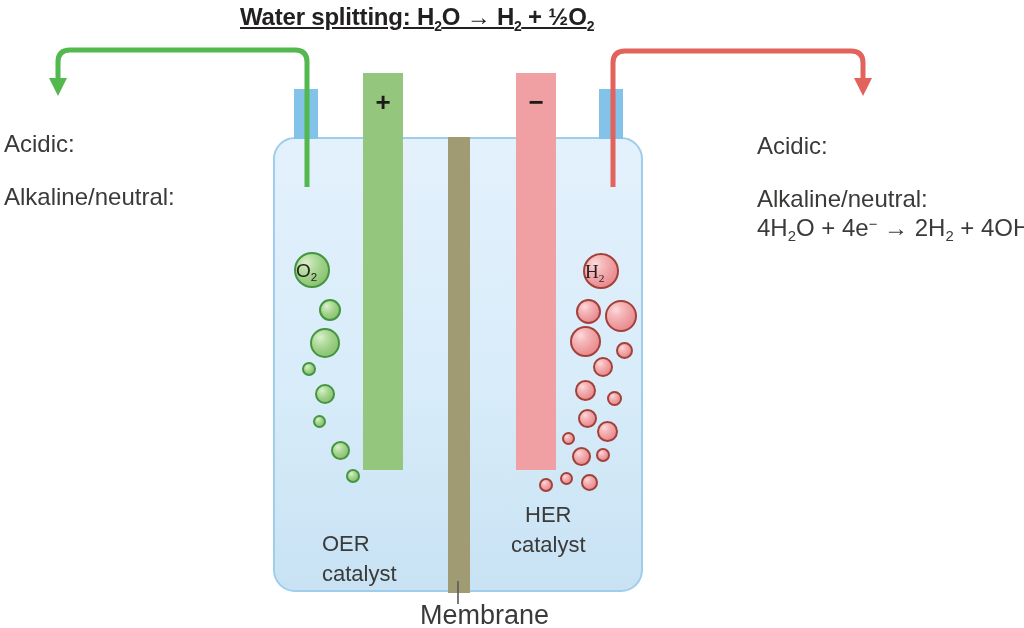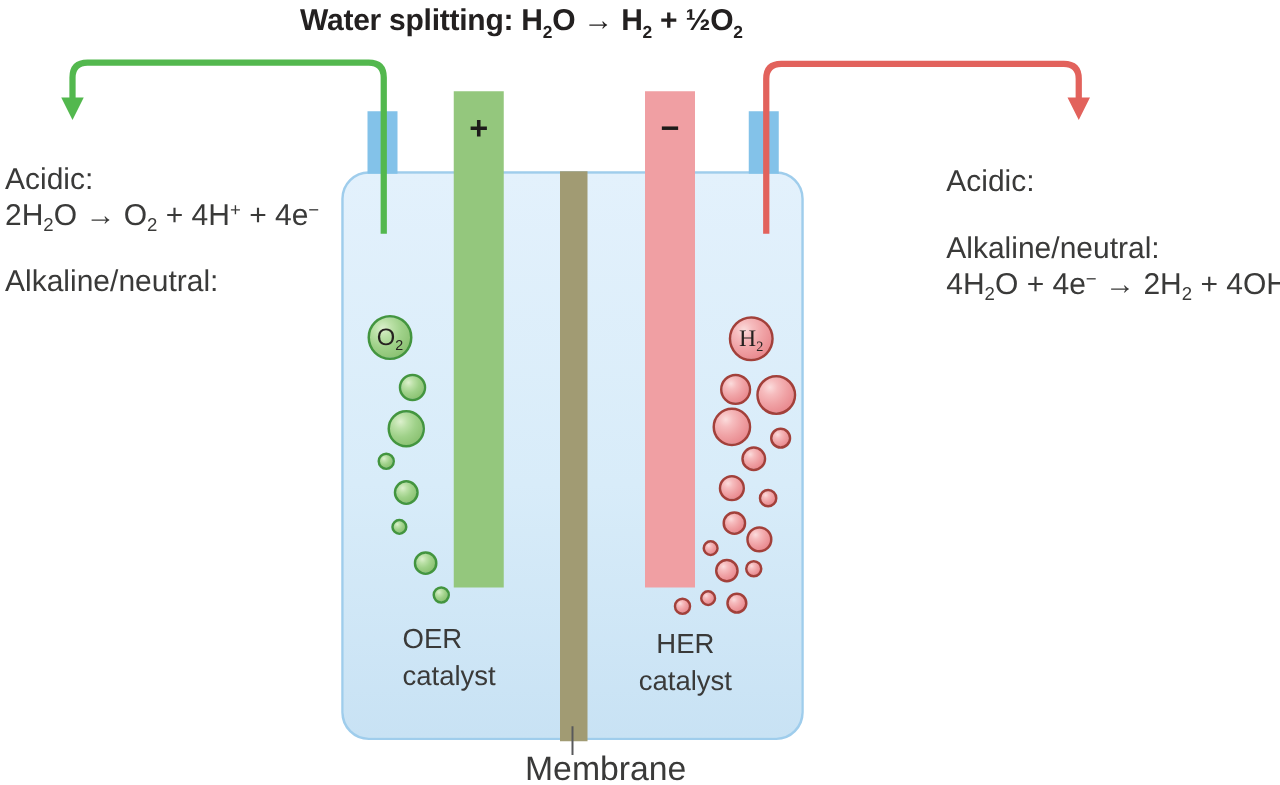--- a/index.html
+++ b/index.html
@@ -8,21 +8,21 @@
     background:#ffffff;
     font-family:"Liberation Sans","DejaVu Sans",sans-serif;
     color:var(--text-body,#3a3a39);
   }
   .abs { position:absolute; }
 
   
   .title {
     left:240px; top:3px; width:420px;
     font-size:24px; font-weight:bold; color:var(--text-dark,#232020);
-    letter-spacing:-0.2px; white-space:nowrap;
+    letter-spacing:-0.2px; white-space:nowrap;text-decoration:underline;
   }
   .title sub { font-size:58%; top:0.42em; }
 
   sub { font-size:62%; vertical-align:baseline; position:relative; top:0.35em; line-height:0; }
   sup { font-size:62%; vertical-align:baseline; position:relative; top:-0.45em; line-height:0; }
 
   
   .cell {
     left:273px; top:137px; width:370px; height:455px;
     border:2px solid var(--cell-border,#9fcdec); border-radius:22px;
@@ -44,21 +44,21 @@
   .cathode { left:516px; background:var(--electrode-pink,#f09fa3); }
   .tab {
     top:89px; width:24px; height:50px; background:var(--tab-blue,#83c2e9); z-index:3;
   }
   .tab-left { left:294px; }
   .tab-right { left:599px; }
 
   
   .bubble {
     position:absolute; border-radius:50%; box-sizing:border-box; z-index:4;
-    display:flex; align-items:center; justify-content:center;
+    display:flex; align-items:center; justify-content:flex-start;
   }
   .bubble-g {
     border:2px solid var(--bubble-green-stroke,#43953f);
     background:radial-gradient(circle at 32% 28%, #dcf0cd 0%, #bce1a8 22%, var(--bubble-green-fill,#9fd189) 48%, #8cc273 78%, #83ba6a 100%);
   }
   .bubble-p {
     border:2px solid var(--bubble-pink-stroke,#a2403a);
     background:radial-gradient(circle at 32% 28%, #fbdcdc 0%, #f6bcbe 22%, var(--bubble-pink-fill,#f0a3a6) 48%, #e98a8f 78%, #e37e84 100%);
   }
   .bubble .blabel { font-size:19px; color:#262220; line-height:1; }
@@ -68,21 +68,21 @@
   svg.overlay { position:absolute; left:0; top:0; z-index:6; pointer-events:none; }
 
   
   .eq-block { font-size:24px; line-height:29px; color:var(--text-body,#3a3a39); white-space:nowrap; }
   .eq-left  { left:4px;  top:129px; }
   .eq-right { left:757px; top:131px; }
   .eq-gap { margin-top:24px; }
 
   
   .cat-label { font-size:22px; line-height:30px; color:var(--text-body,#3a3a39); z-index:5; }
-  .oer-label { left:322px; top:496px; }
+  .oer-label { left:322px; top:529px; }
   .her-label { left:511px; top:500px;text-align:center; }
   .membrane-label { left:420px; top:600px; font-size:27px; color:var(--text-body,#3a3a39); z-index:5; white-space:nowrap; }
 </style>
 </head>
 <body>
 
 <div class="stage">
 
   <div class="abs title">Water splitting: H<sub>2</sub>O → H<sub>2</sub> + ½O<sub>2</sub></div>
 
@@ -135,21 +135,20 @@
   <svg class="overlay" width="1024" height="628" viewBox="0 0 1024 628">
     <path d="M58,80 L58,62 Q58,50 70,50 L295,50 Q307,50 307,62 L307,187" fill="none" stroke-width="5" style="stroke:var(--wire-green)" stroke-linejoin="round"></path>
     <path d="M49,78 L67,78 L58,96 Z" style="fill:var(--wire-green)"></path>
     <path d="M613,187 L613,63 Q613,51 625,51 L851,51 Q863,51 863,63 L863,80" fill="none" stroke-width="5" style="stroke:var(--wire-red)" stroke-linejoin="round"></path>
     <path d="M854,78 L872,78 L863,96 Z" style="fill:var(--wire-red)"></path>
     <line x1="458" y1="581" x2="458" y2="604" stroke-width="1.6" style="stroke:var(--pointer-line)"></line>
   </svg>
 
   <div class="abs eq-block eq-left">
     <div>Acidic:</div>
-    <div>2H<sub>2</sub>O → O<sub>2</sub> + 4H<sup>+</sup> + 4e<sup>−</sup></div>
     <div class="eq-gap">Alkaline/neutral:</div>
   </div>
 
   <div class="abs eq-block eq-right">
     <div>Acidic:</div>
     <div class="eq-gap">Alkaline/neutral:</div>
     <div>4H<sub>2</sub>O + 4e<sup>−</sup> → 2H<sub>2</sub> + 4OH<sup>−</sup></div>
   </div>
 
   <div class="abs cat-label oer-label">

